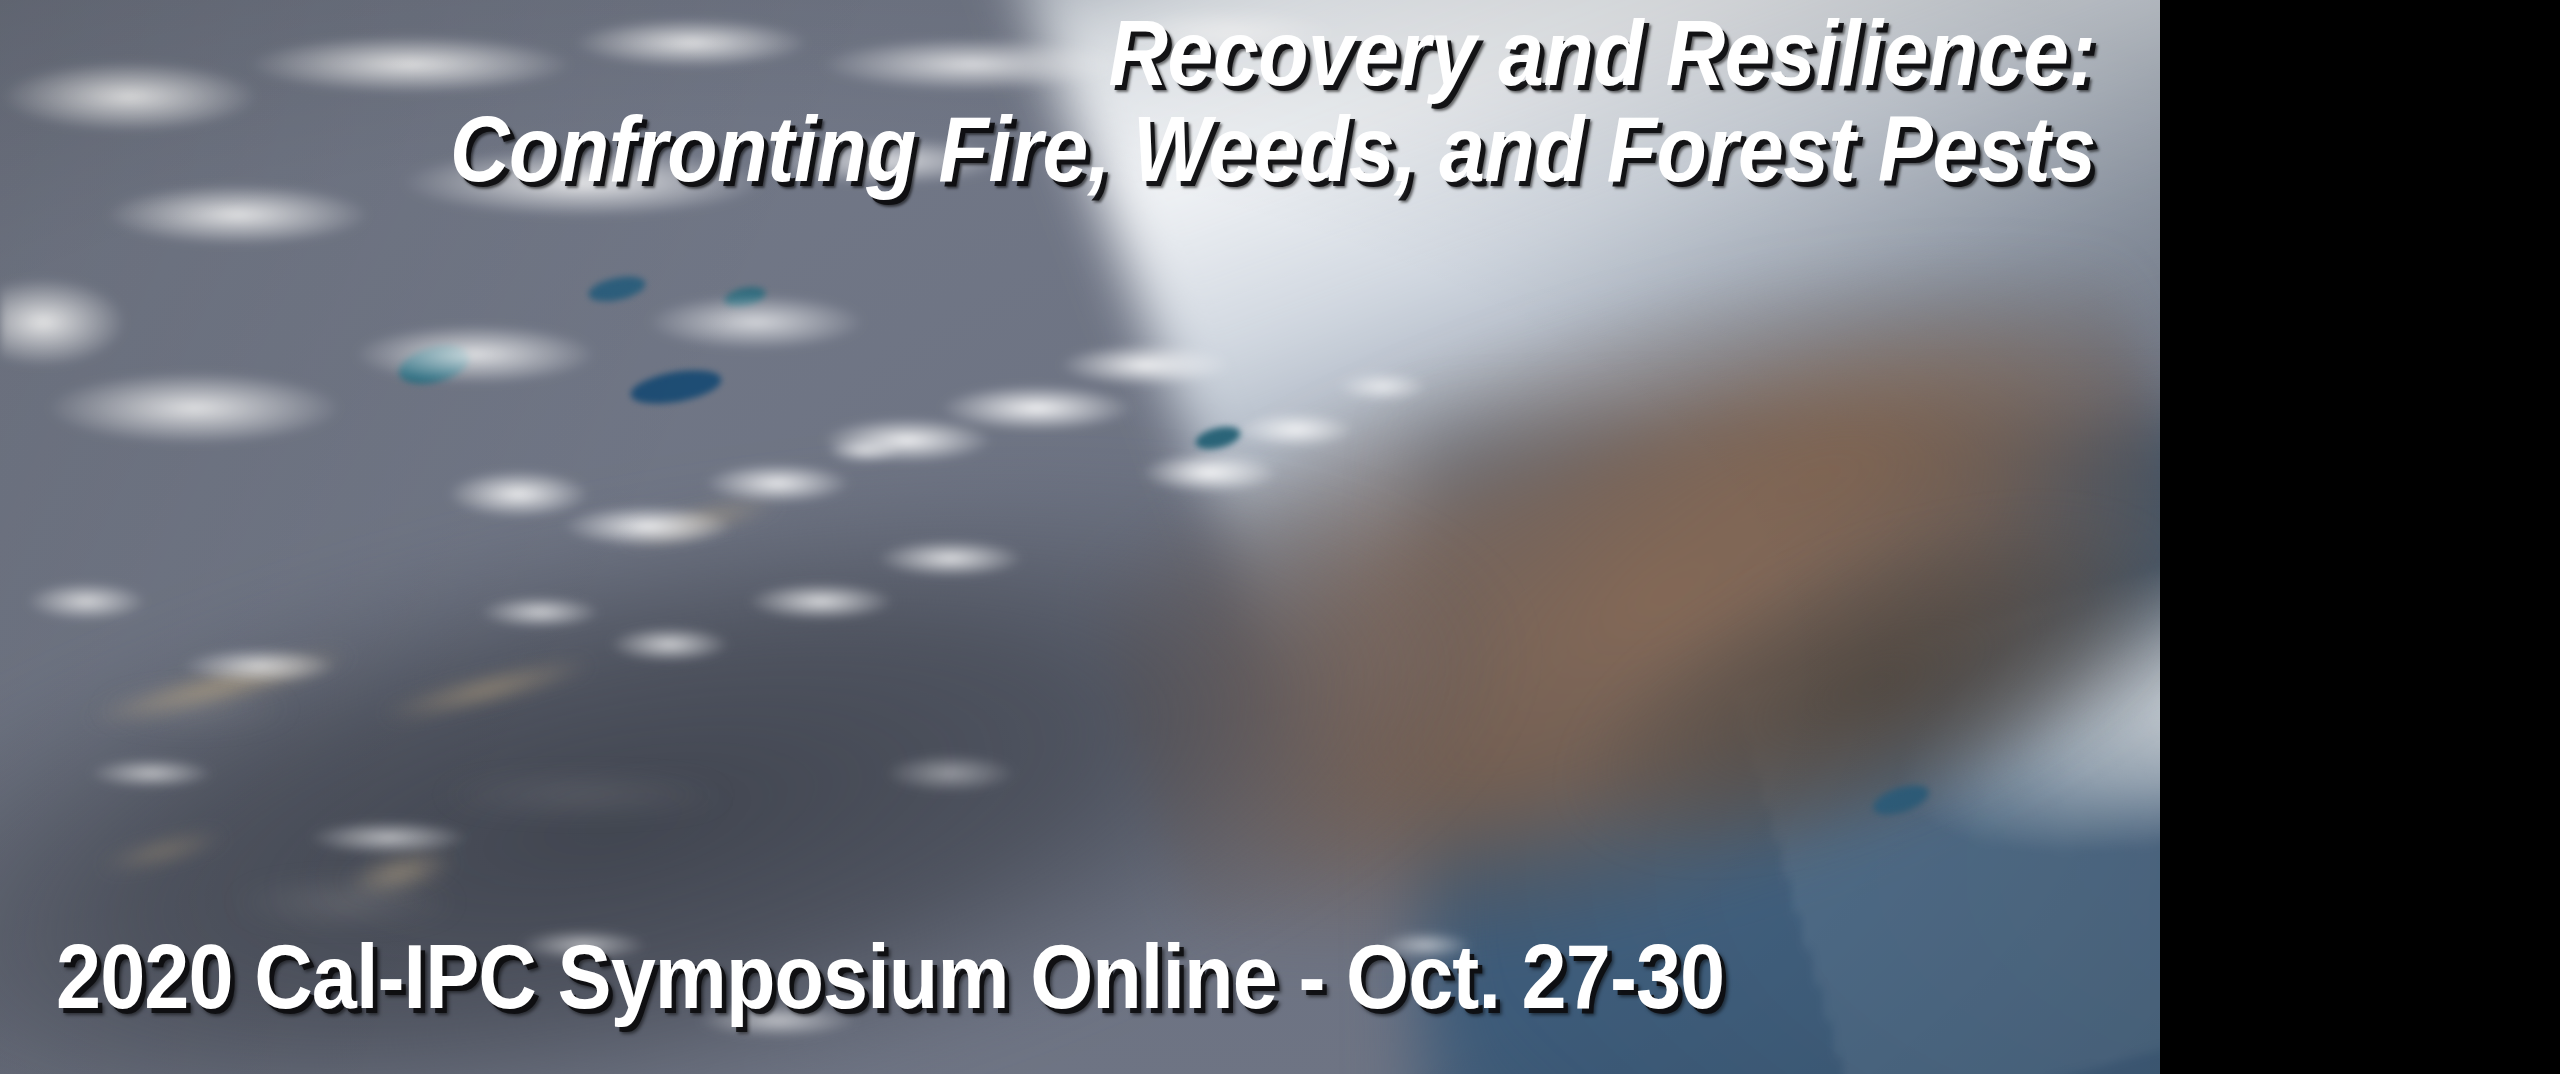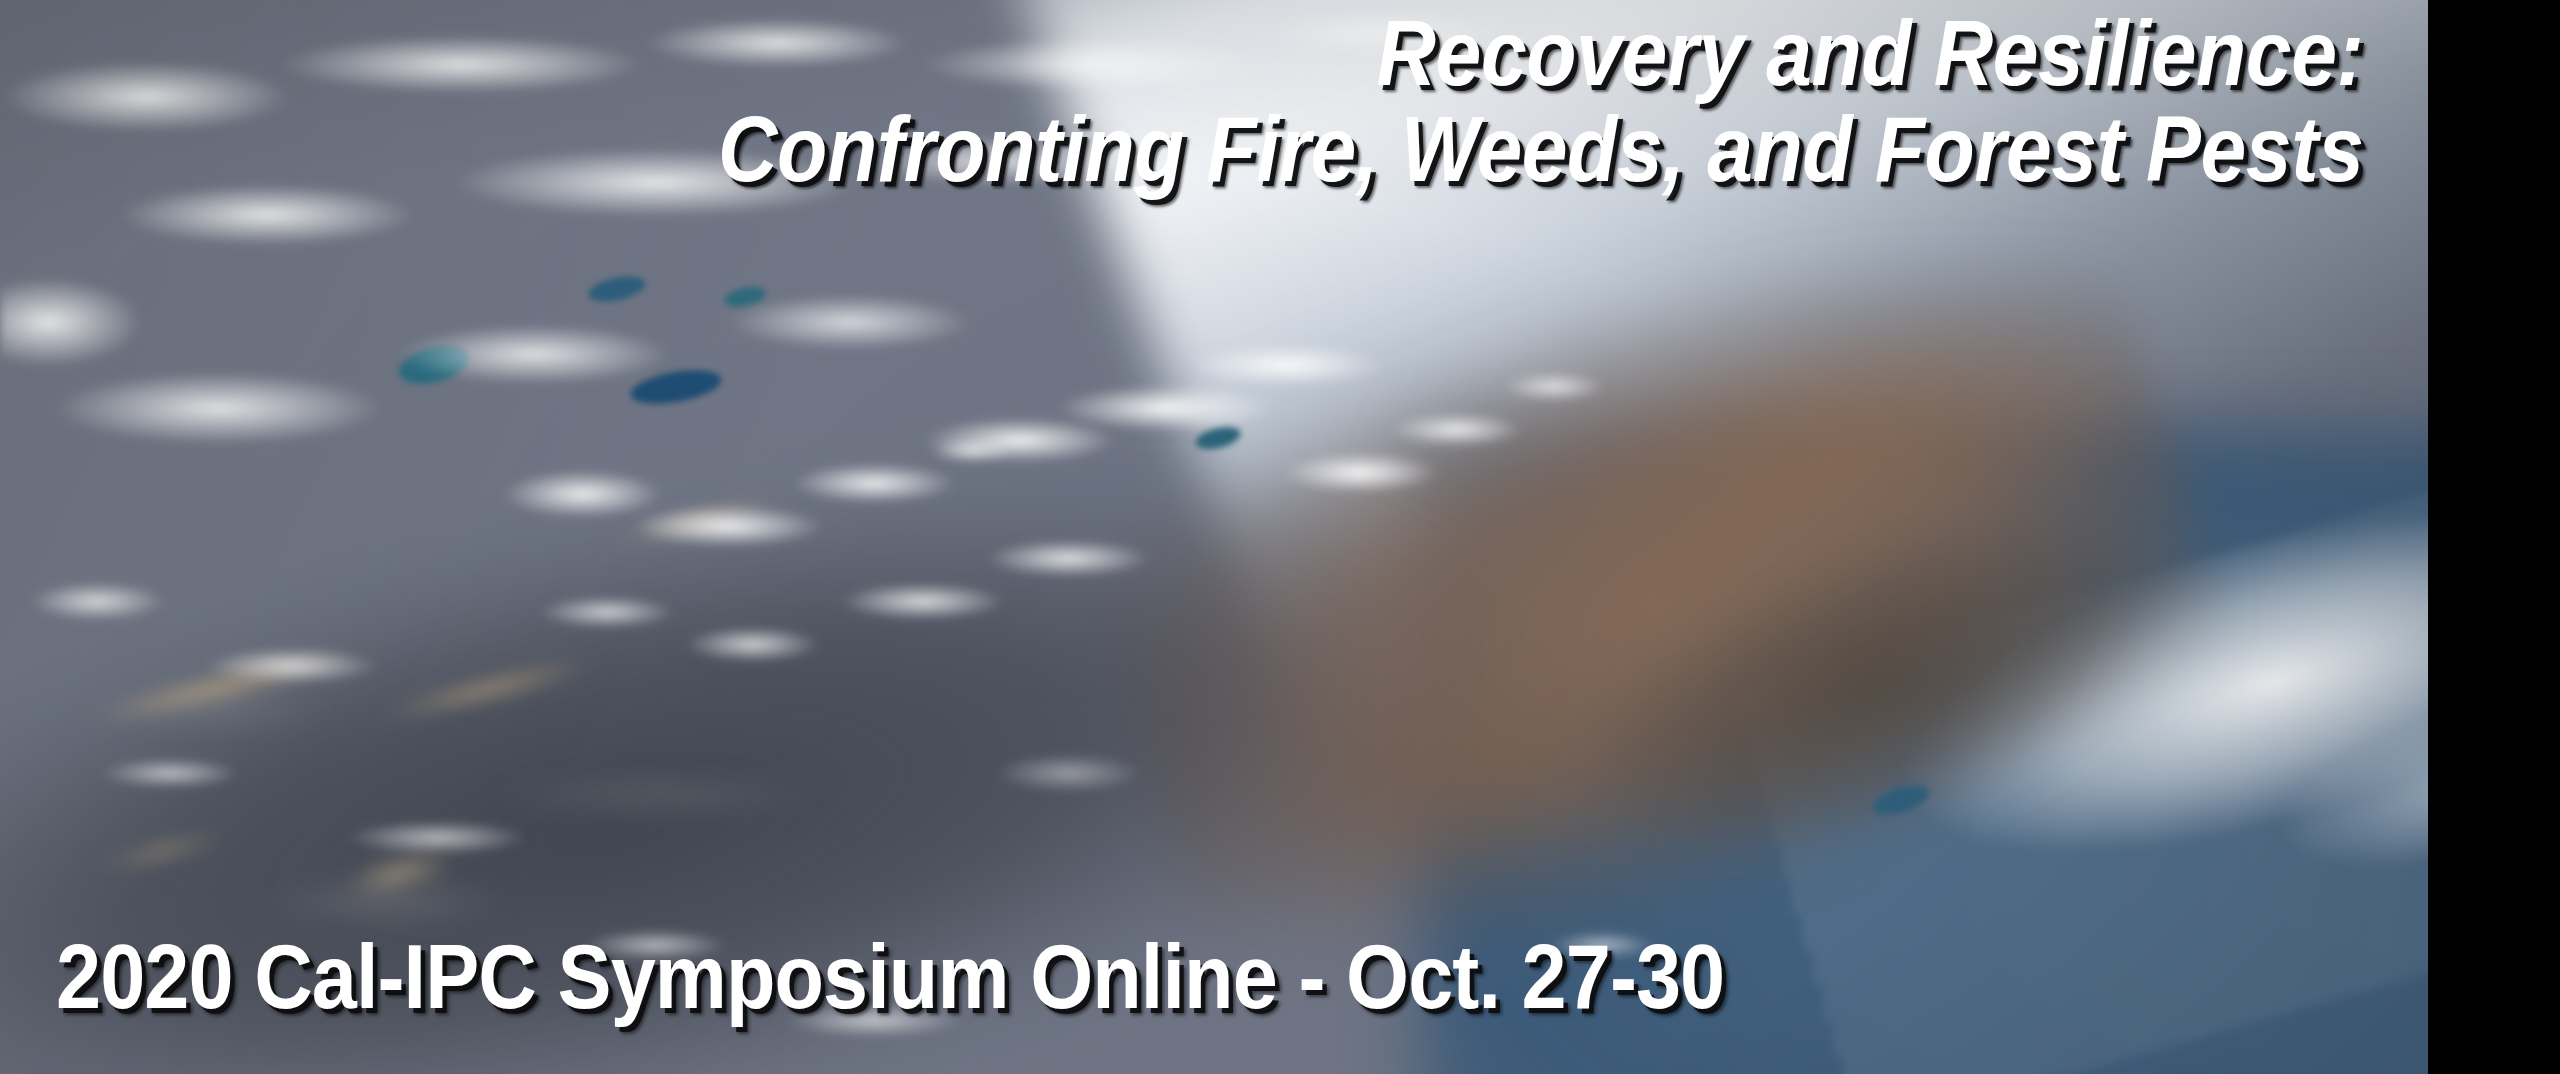--- a/index.html
+++ b/index.html
@@ -7,21 +7,21 @@
     margin: 0;
     padding: 0;
     background: #000;
   }
   body {
     font-family: "Liberation Sans", sans-serif;
   }
 
   #banner {
     position: relative;
-    width: 2428px;
+    width: 2160px;
     height: 1074px;
     overflow: hidden;
     background: #000000;
   }
 
   
   .photo-layer {
     position: absolute;
     inset: 0;
     pointer-events: none;

